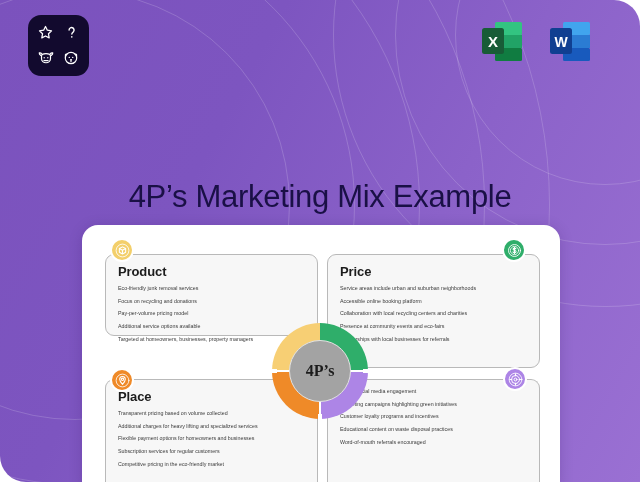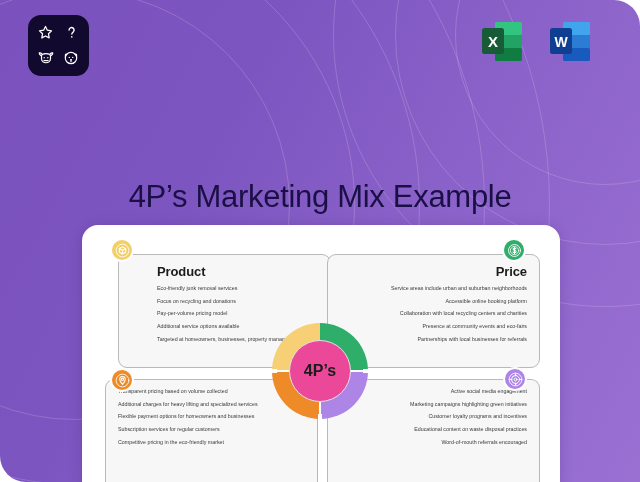--- a/index.html
+++ b/index.html
@@ -92,27 +92,27 @@
     box-shadow: 0 2px 14px rgba(40,10,80,0.18);
   }
 
   
   .card {
     position: absolute;
     background: #f7f7f7;
     border: 1px solid #b9b9b9;
     border-radius: 9px;
   }
-  .card.tl { left: 118px; top: 254px; width: 213px; height: 114px; padding-left: 26px; }
+  .card.tl { left: 105px; top: 254px; width: 213px; height: 82px; }
   .card.tr { left: 327px; top: 254px; width: 213px; height: 114px; }
   .card.bl { left: 105px; top: 379px; width: 213px; height: 108px; border-radius: 9px 9px 0 0; border-bottom: none; }
   .card.br { left: 327px; top: 379px; width: 213px; height: 108px; border-radius: 9px 9px 0 0; border-bottom: none; }
 
   .card .inner { padding: 9px 12px 8px 12px; }
-  .card.tr .inner, .card.br .inner { text-align: right; }
+  .card.tr .inner, .card.br .inner { text-align: left; }
 
   .card h3 {
     font-size: 13px;
     font-weight: bold;
     color: #1c1c1c;
     margin-bottom: 7px;
     letter-spacing: -0.1px;
   }
   .card ul { list-style: none; }
   .card li {
@@ -158,26 +158,27 @@
         #ef8a28 182deg 268deg,
         #ffffff 268deg 272deg,
         #f7cf74 272deg 360deg
       );
   }
   .hub .hole {
     position: absolute;
     left: 17px; top: 17px;
     width: 62px; height: 62px;
     border-radius: 50%;
-    background: #ec4899;
+    background: #a3a3a3;
     display: flex; align-items: center; justify-content: center;
     font-size: 16px;
     font-weight: bold;
     color: #1c1c1c;
     border: 1px solid #e2e2e2;
+    font-family: Liberation Serif, serif;
   }
   
   .conn {
     position: absolute;
     background: #c9c9c9;
     z-index: 2;
   }
   .conn.h { left: 300px; top: 370px; width: 40px; height: 1px; }
   .conn.v { left: 319px; top: 350px; width: 1px; height: 42px; }
 </style>
@@ -284,20 +285,21 @@
         <li>Accessible online booking platform</li>
         <li>Collaboration with local recycling centers and charities</li>
         <li>Presence at community events and eco-fairs</li>
         <li>Partnerships with local businesses for referrals</li>
       </ul>
     </div>
   </div>
 
   <div class="card bl">
     <div class="inner">
+      <h3>Place</h3>
       <ul>
         <li>Transparent pricing based on volume collected</li>
         <li>Additional charges for heavy lifting and specialized services</li>
         <li>Flexible payment options for homeowners and businesses</li>
         <li>Subscription services for regular customers</li>
         <li>Competitive pricing in the eco-friendly market</li>
       </ul>
     </div>
   </div>
 

